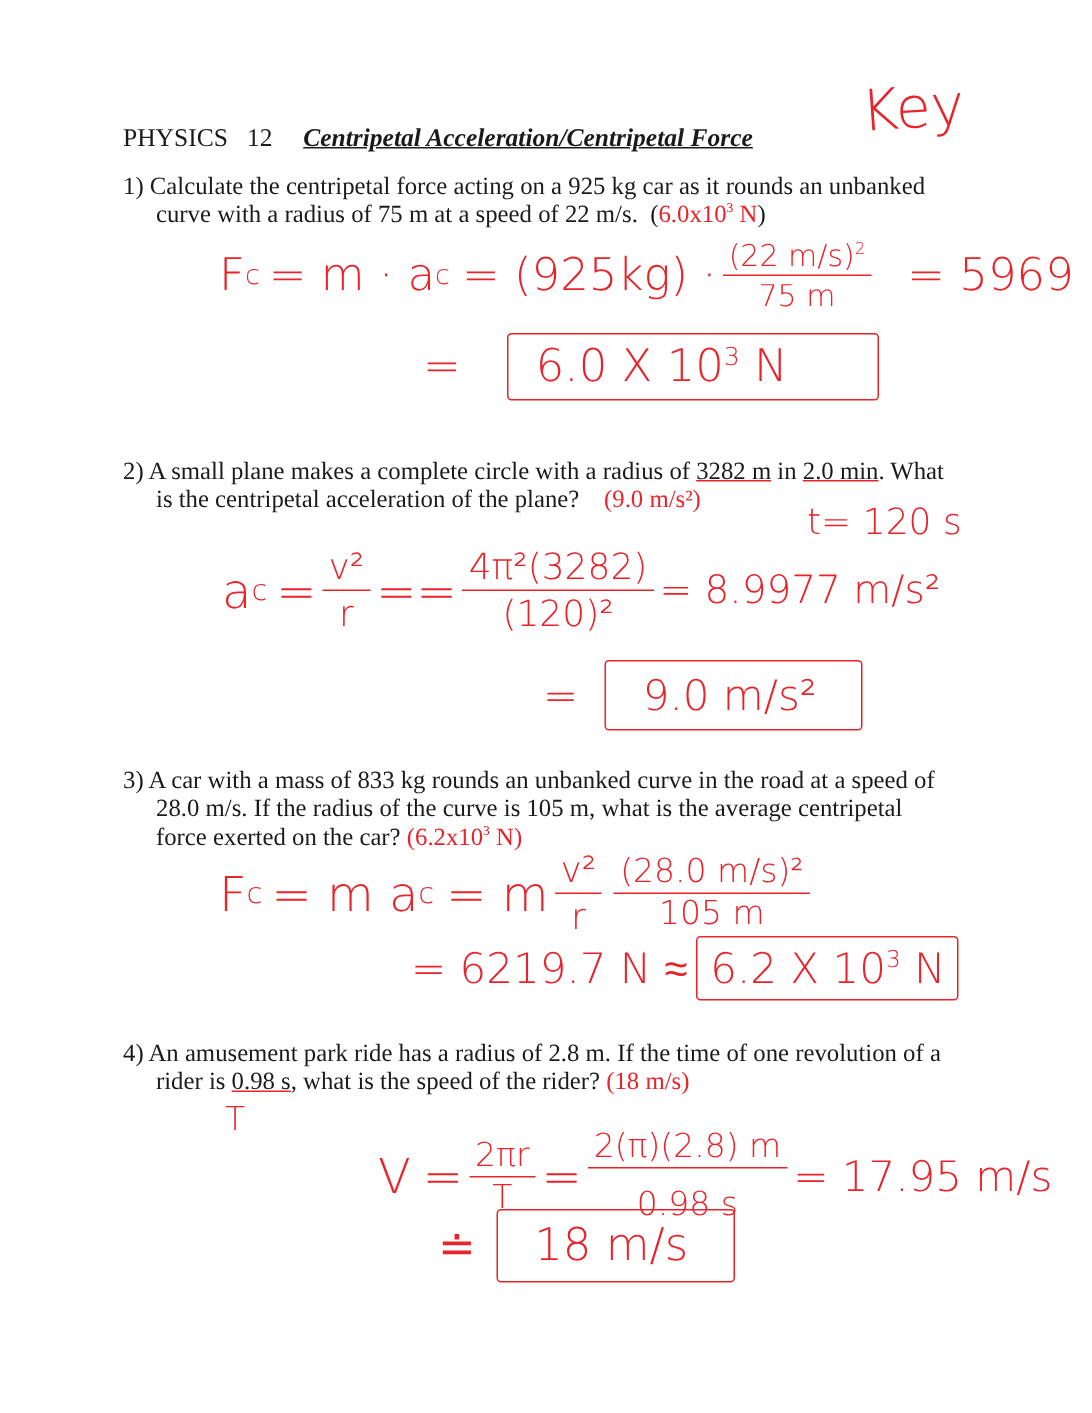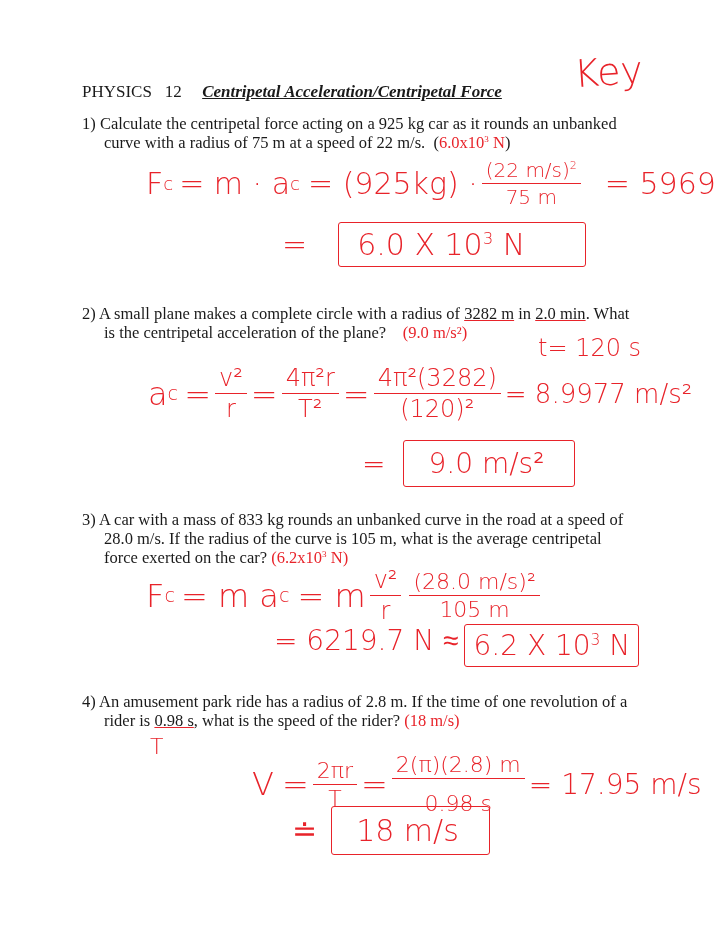--- a/index.html
+++ b/index.html
@@ -66,24 +66,20 @@
 
 <div class="abs hand" style="left:148px; top:364px; font-size:32px; display:flex; align-items:center;">
   <span>a</span>
     <sub>c</sub>
   <span style="margin-left:6px;">=</span>
   <span class="frac" style="font-size:24px;">
       <span class="num">v²</span>
       <span class="den">r</span>
     </span>
   <span>=</span>
-  <span class="frac" style="font-size:24px;">
-      <span class="num">4π²r</span>
-      <span class="den">T²</span>
-    </span>
   <span>=</span>
   <span class="frac" style="font-size:24px;">
       <span class="num">4π²(3282)</span>
       <span class="den">(120)²</span>
     </span>
   <span style="font-size:26px;">= 8.9977 m/s²</span>
 </div>
 
 <div class="abs hand" style="left:362px; top:440px; font-size:28px; display:flex; align-items:center;">
   <span style="margin-right:18px;">=</span>
@@ -111,21 +107,21 @@
   <span class="frac" style="font-size:24px;">
       <span class="num">v²</span>
       <span class="den">r</span>
     </span>
   <span class="frac" style="font-size:22px;">
       <span class="num">(28.0 m/s)²</span>
       <span class="den">105 m</span>
     </span>
 </div>
 
-<div class="abs hand" style="left:274px; top:624px; font-size:28px; display:flex; ">
+<div class="abs hand" style="left:274px; top:624px; font-size:28px; display:flex; align-items:center;">
   <span style="margin-right:6px;">= 6219.7 N  ≈</span>
   <span class="box" style="padding:4px 8px;"><span>6.2 X 10</span><sup>3</sup><span> N</span></span>
 </div>
 
 <div class="abs print" style="left:82px; top:692px;text-align:center;">
   <span>4)</span>
   <span>An amusement park ride has a radius of 2.8 m. If the time of one revolution of a</span>
 </div>
 <div class="abs print" style="left:104px; top:711px;">
   <span>rider is </span><span class="uline">0.98 s</span><span>, what is the speed of the rider?</span>

